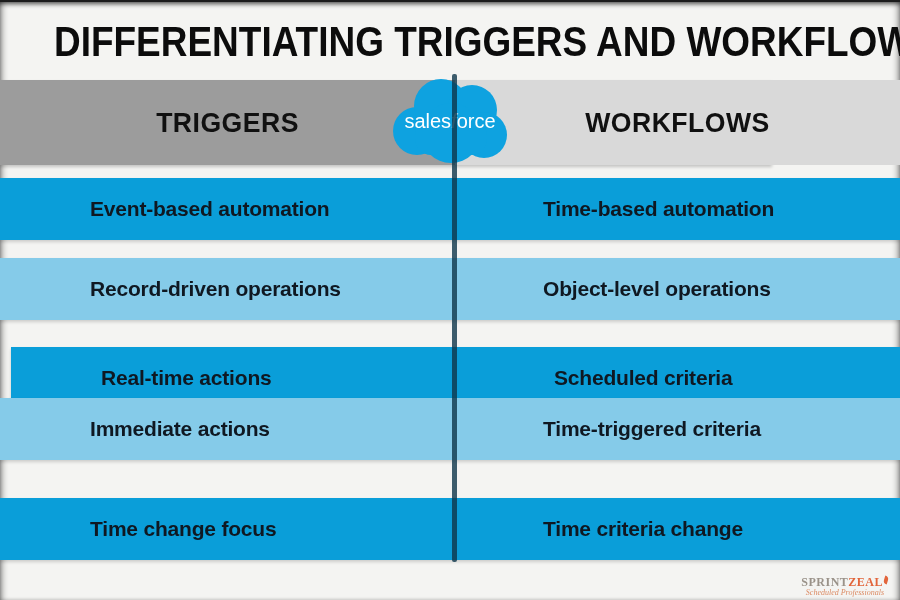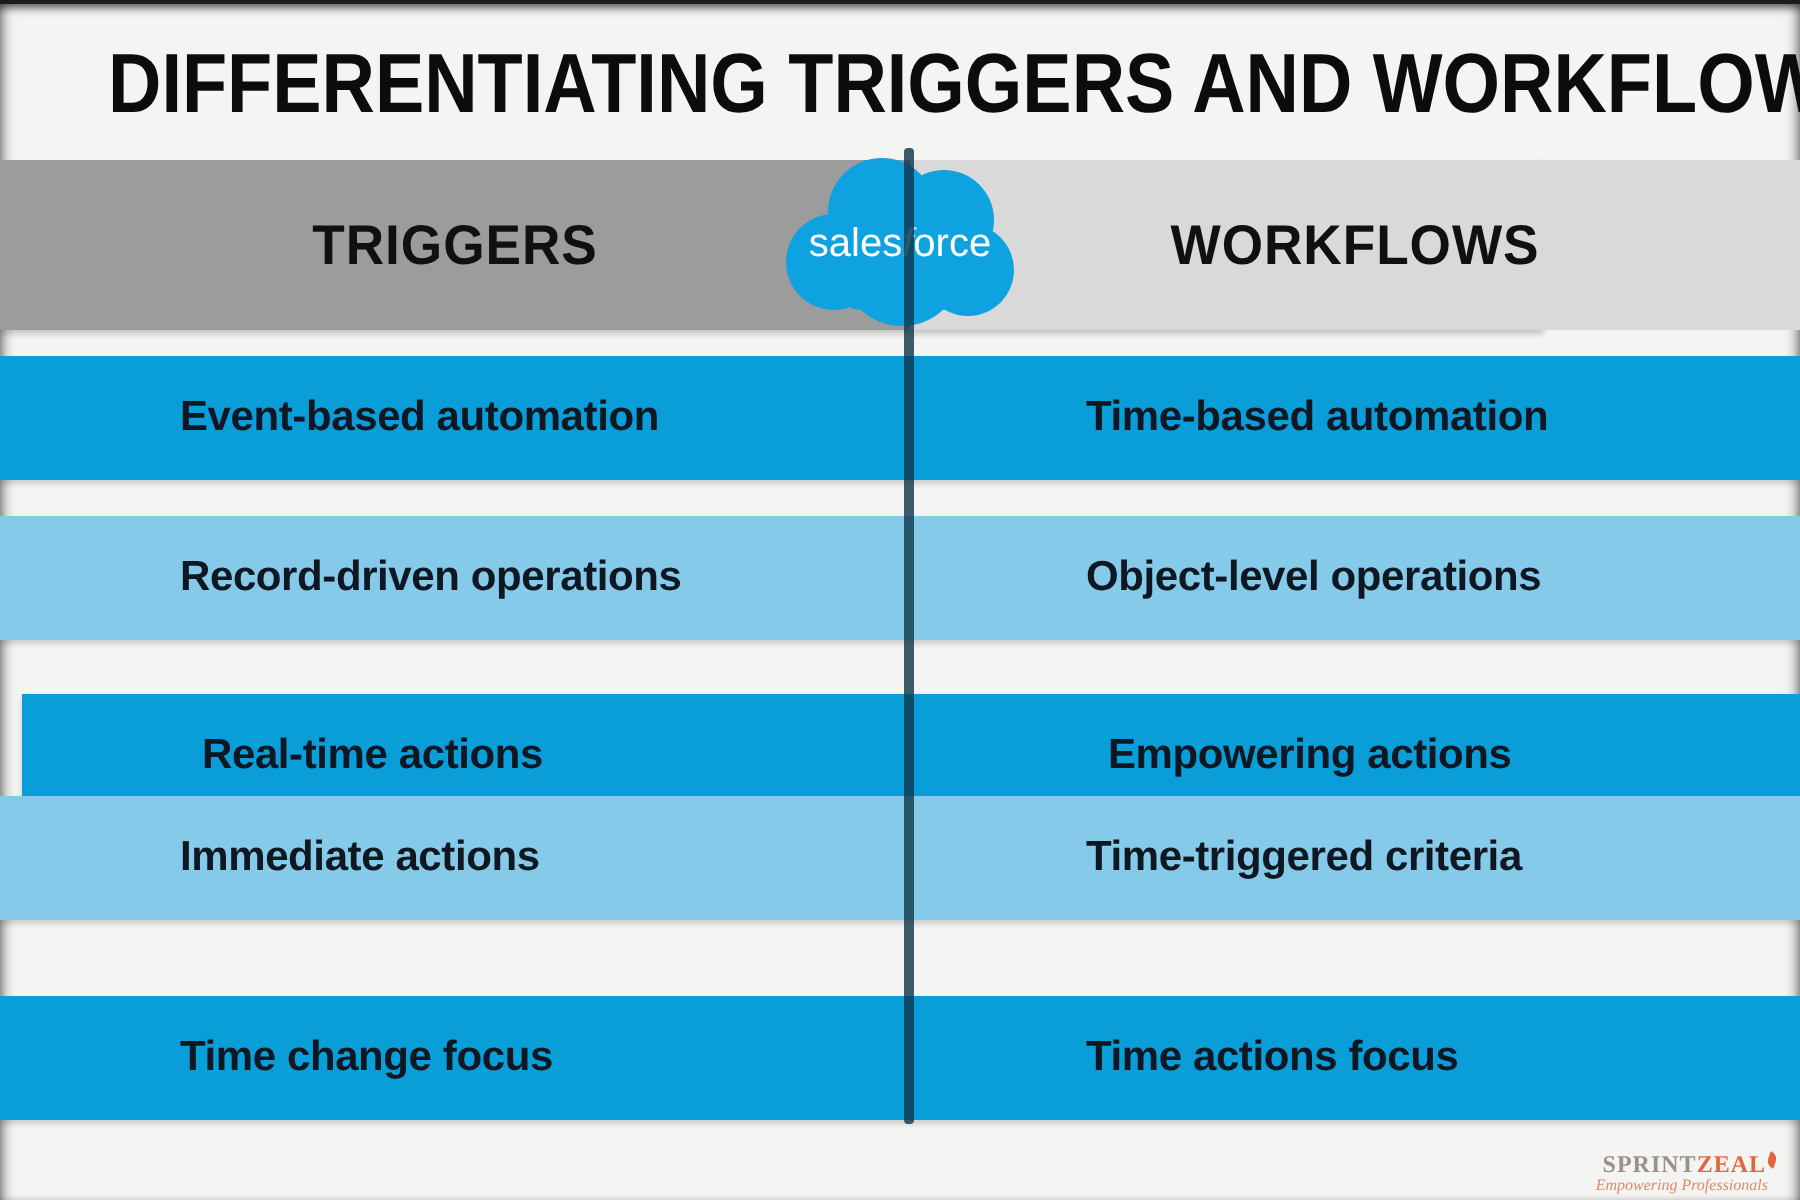--- a/index.html
+++ b/index.html
@@ -98,31 +98,31 @@
   <div class="row light row-1">
     <span class="cell left">Record-driven operations</span>
     <span class="cell right">Object-level operations</span>
   </div>
   <div class="row dark row-0">
     <span class="cell left">Event-based automation</span>
     <span class="cell right">Time-based automation</span>
   </div>
   <div class="row dark row-2">
     <span class="cell left">Real-time actions</span>
-    <span class="cell right">Empowering actions</span>
+    <span class="cell right">Scheduled criteria</span>
   </div>
   <div class="row light row-3">
     <span class="cell left">Immediate actions</span>
     <span class="cell right">Time-triggered criteria</span>
   </div>
   <div class="row dark row-4">
     <span class="cell left">Time change focus</span>
-    <span class="cell right">Time actions focus</span>
+    <span class="cell right">Time criteria change</span>
   </div>
 
   <div class="footer-brand">
     <div class="brand-line">
       <span class="brand-primary">SPRINT</span><span class="brand-secondary">ZEAL</span><span class="leaf"></span>
     </div>
-    <div class="brand-tagline">Empowering Professionals</div>
+    <div class="brand-tagline">Scheduled Professionals</div>
   </div>
 
 </div>
 
 </body></html>

